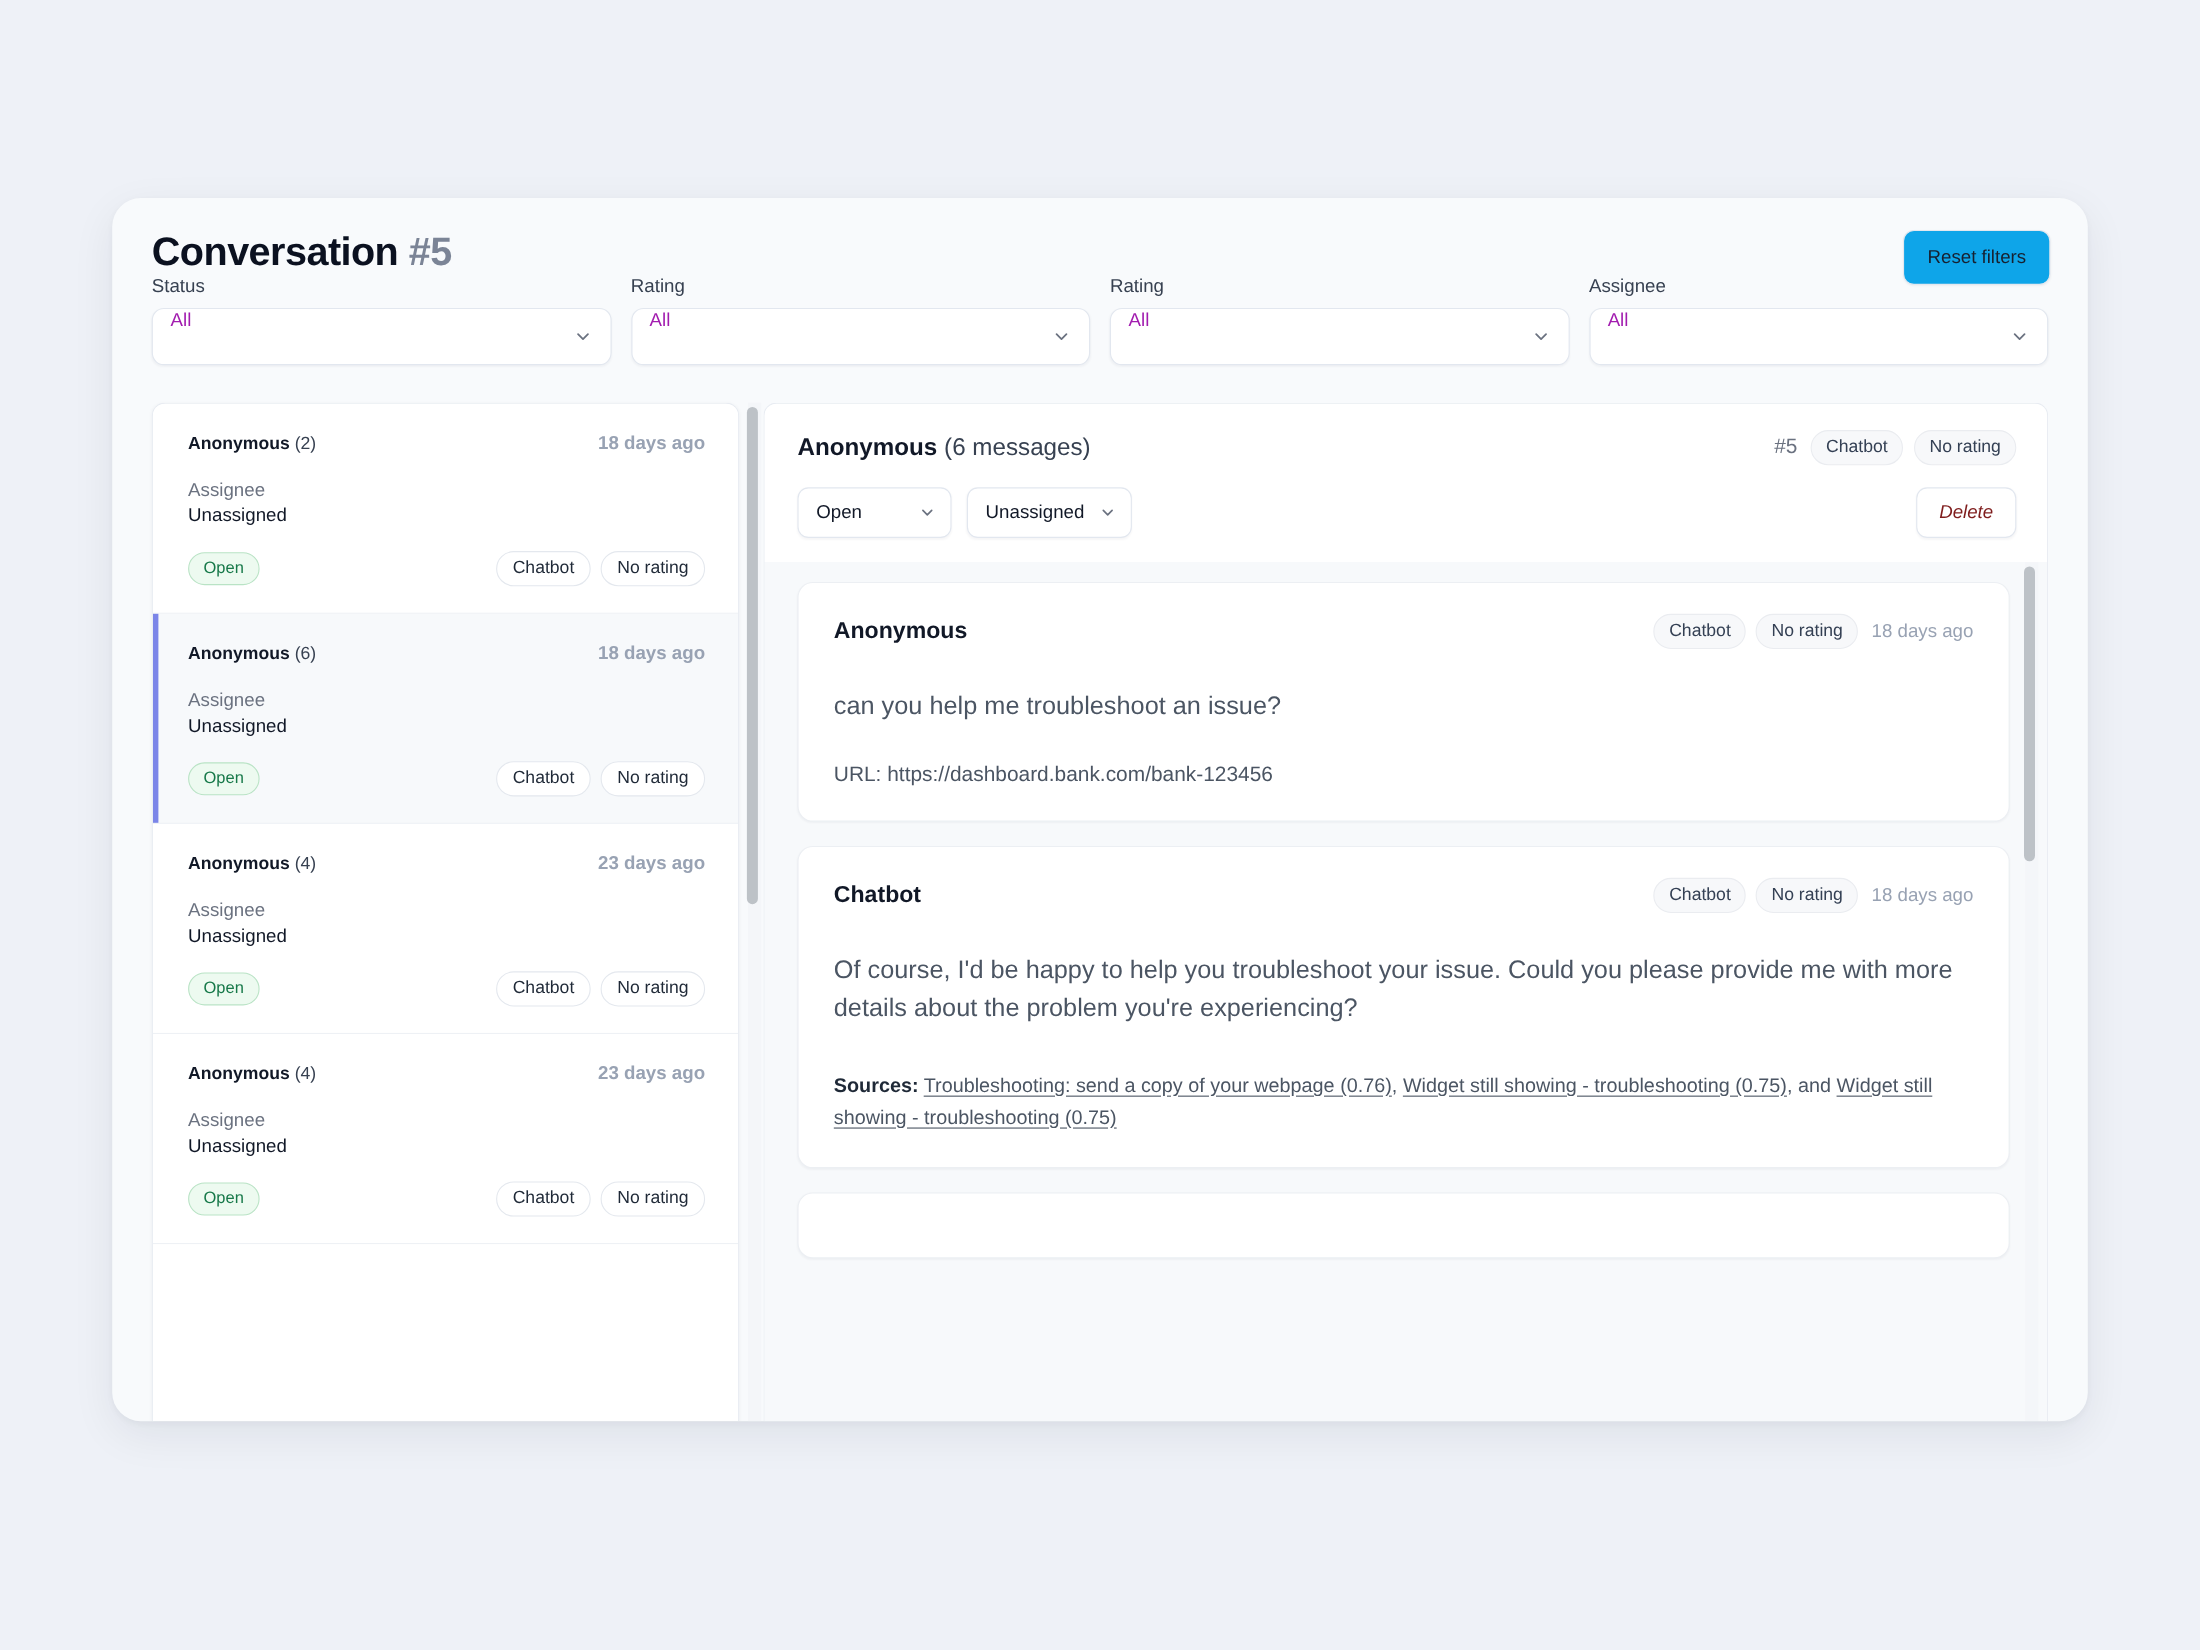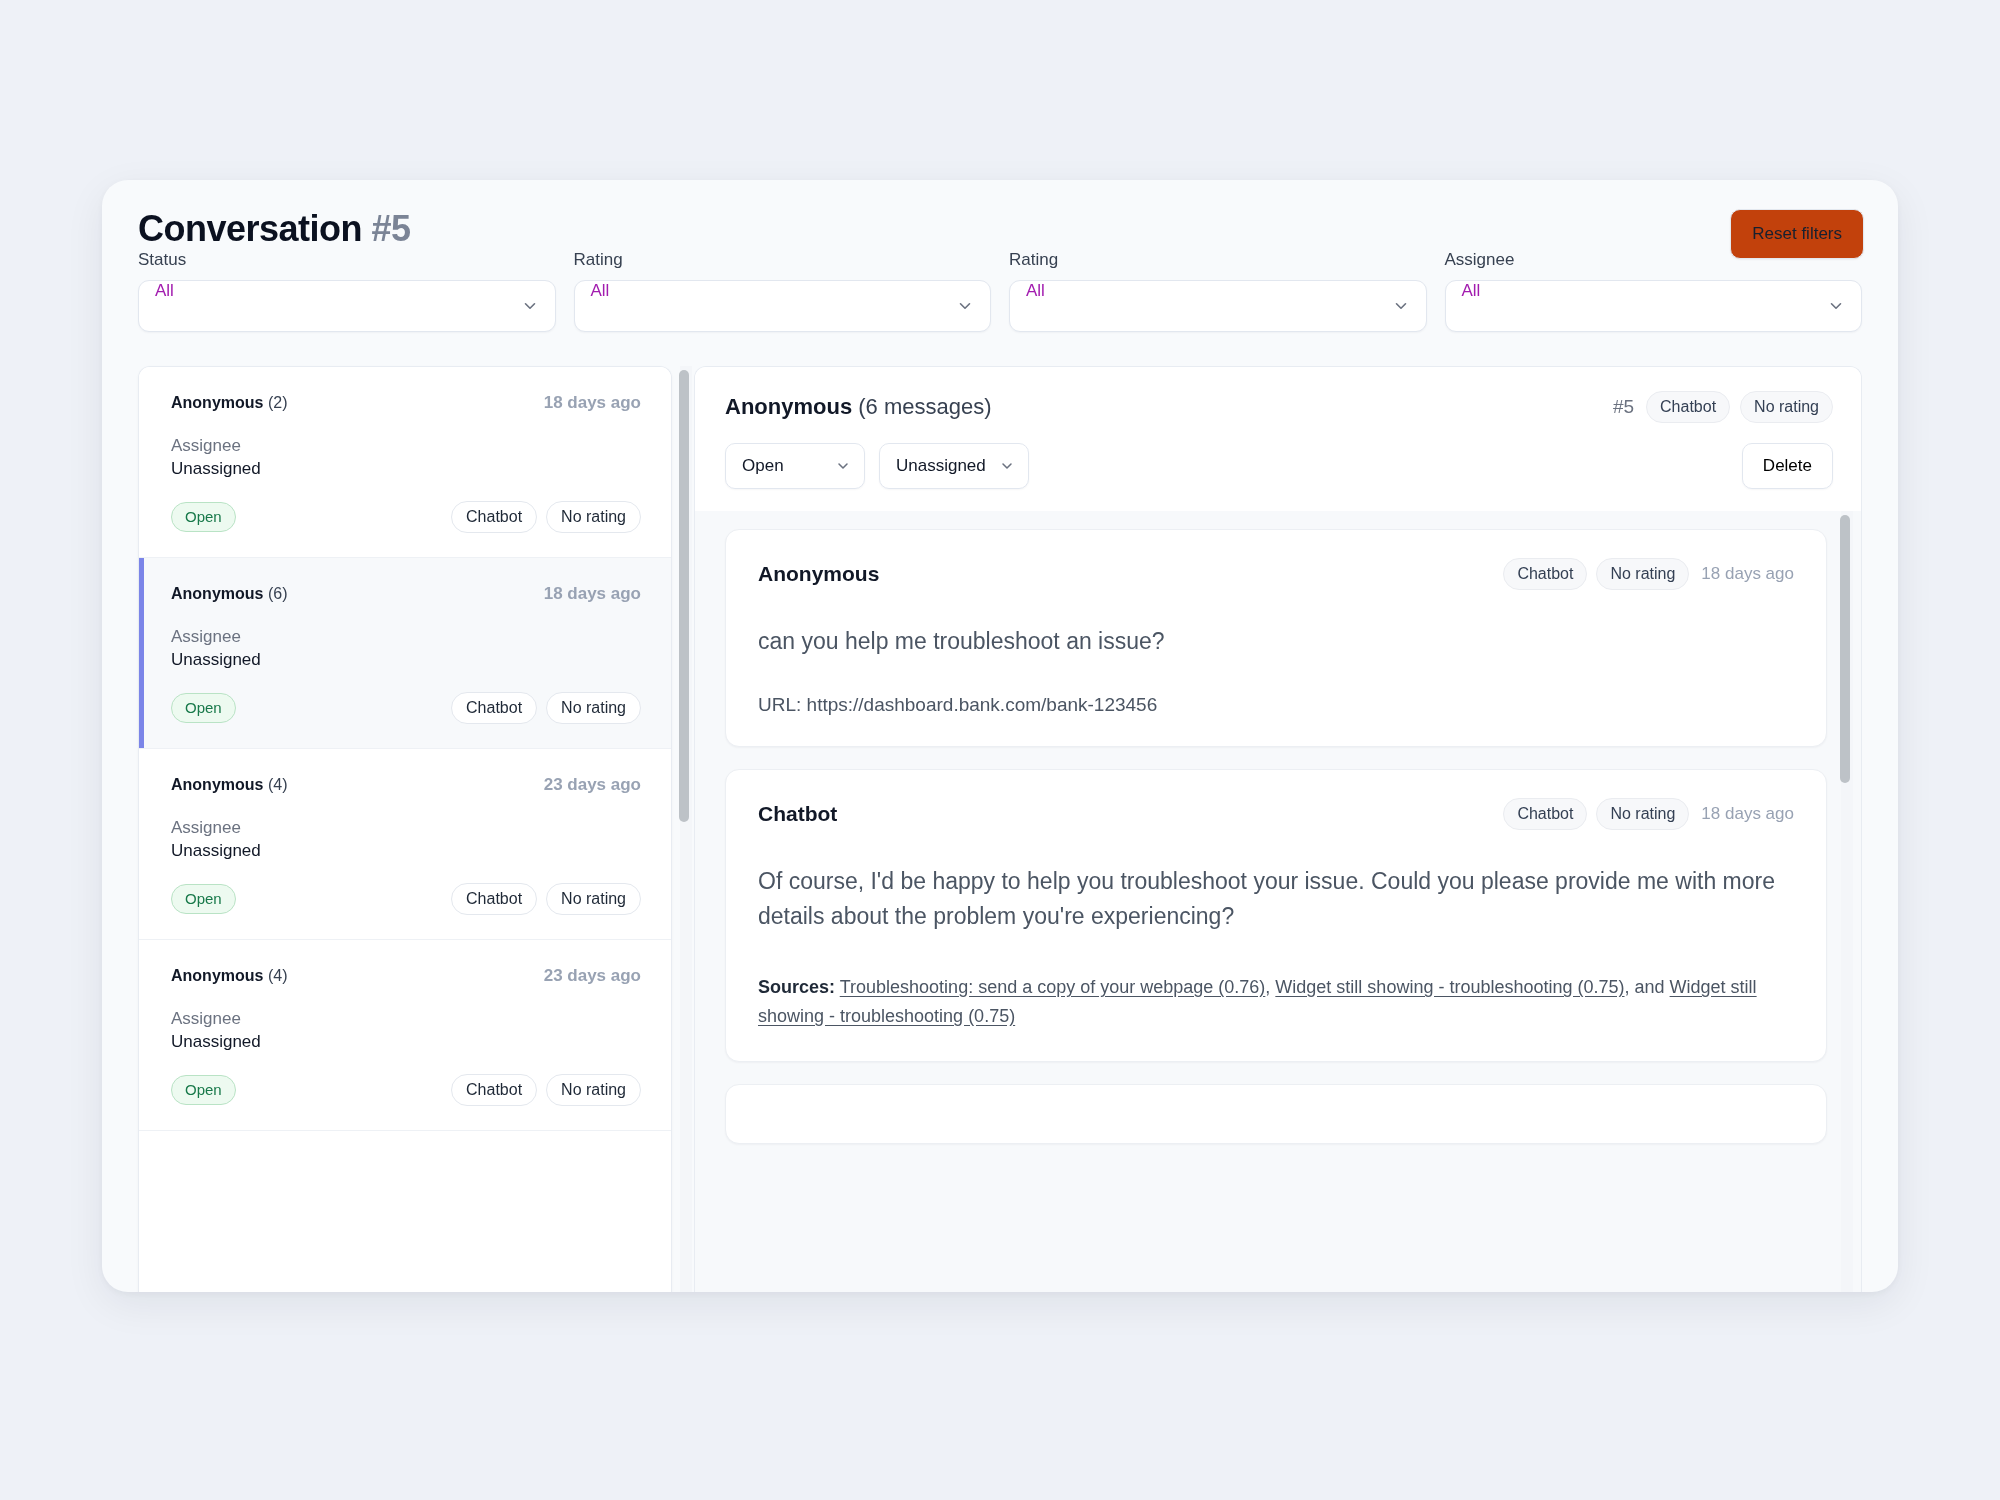--- a/index.html
+++ b/index.html
@@ -45,21 +45,21 @@
   .page-title .num {
     color: #7b8496;
     font-weight: 700;
   }
   .reset-btn {
     position: absolute;
     right: 34px; top: 29px;
     height: 50px;
     padding: 0 21px;
     display: flex; align-items: center;
-    background: #c2410c;
+    background: #0ea5e9;
     border: 1px solid #e3e8ef;
     border-radius: 10px;
     font-size: 17px;
     color: #17202f;
     font-family: "Liberation Sans", sans-serif;
     box-shadow: 0 1px 2px rgba(16,24,40,.05);
     cursor: pointer;
     white-space: nowrap;
   }
 
@@ -329,24 +329,25 @@
   }
   .delete-btn {
     height: 46px;
     padding: 0 20px;
     display: inline-flex;
     align-items: center;
     background: #fff;
     border: 1px solid #e2e7ef;
     border-radius: 10px;
     font-size: 17px;
-    color: #000000;
+    color: #7f1d1d;
     font-family: "Liberation Sans", sans-serif;
     box-shadow: 0 1px 2px rgba(16,24,40,.04);
     cursor: pointer;
+    font-style: italic;
   }
 
   .msg-scroll {
     position: relative;
     flex: 1 1 auto;
     min-height: 0;
     padding: 18px 34px 0 30px;
     background: #f7f9fb;
     overflow: hidden;
   }

